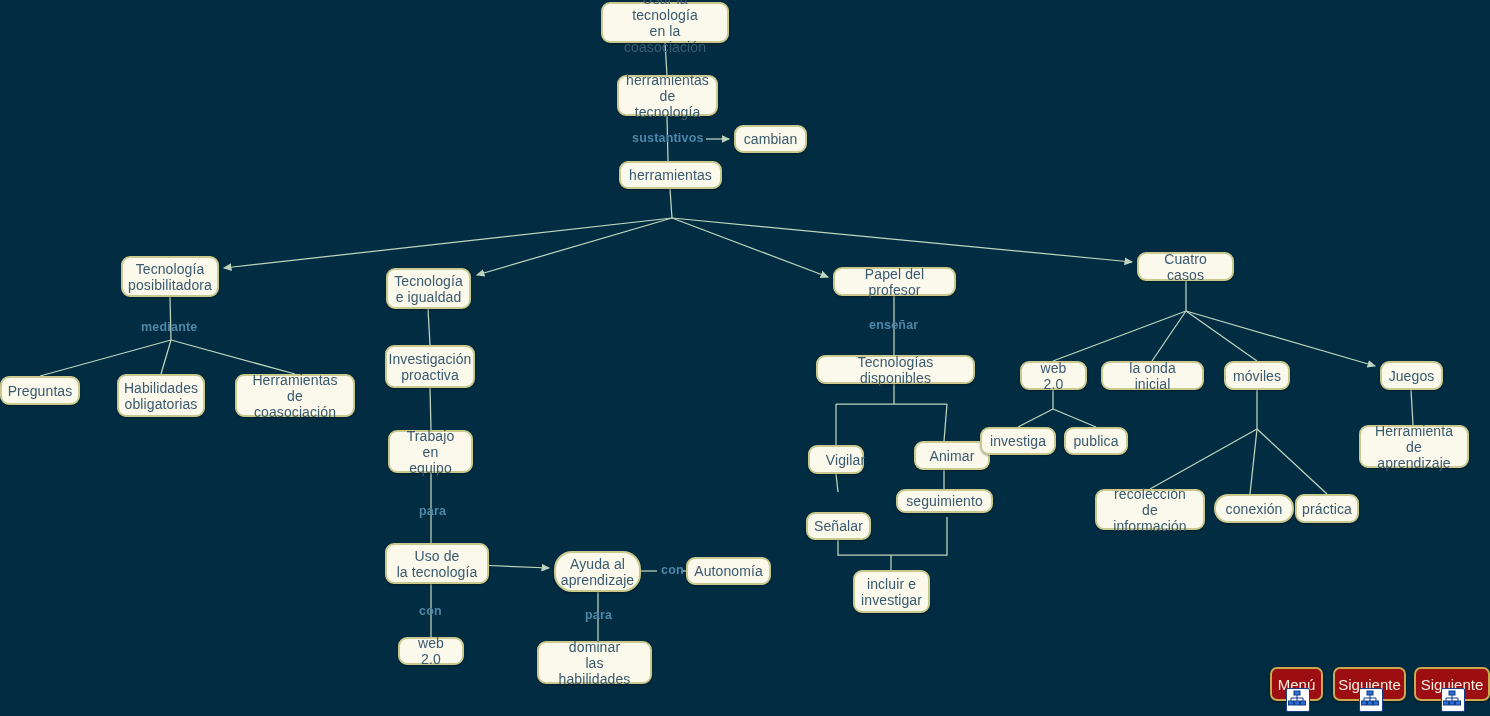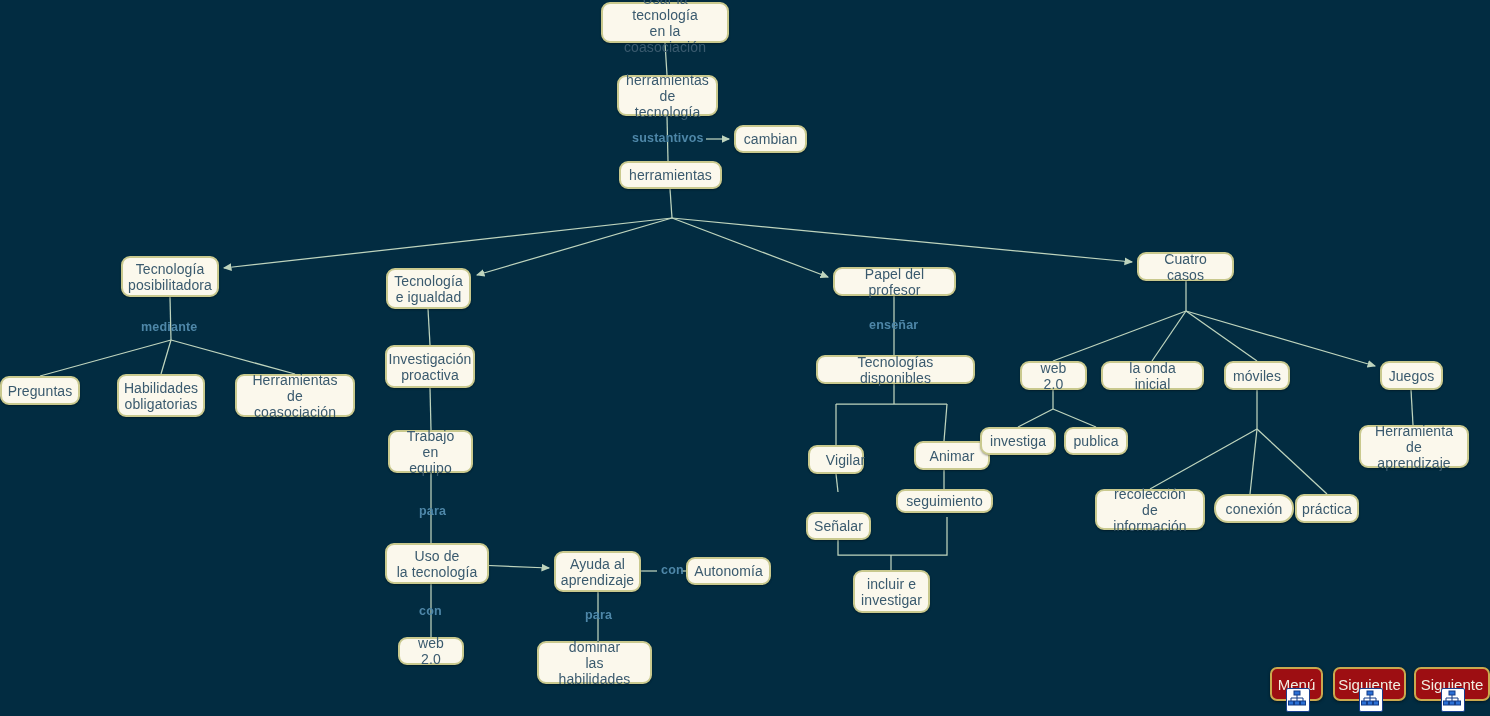--- a/index.html
+++ b/index.html
@@ -153,21 +153,21 @@
 coasociación</div>
       <div class="node" style="left: 386px; top: 268px; width: 85px; height: 41px;">Tecnología
 e igualdad</div>
       <div class="node" style="left: 385px; top: 345px; width: 90px; height: 43px;">Investigación
 proactiva</div>
       <div class="node" style="left: 388px; top: 430px; width: 85px; height: 43px;">Trabajo en
 equipo</div>
       <div class="node" style="left: 385px; top: 543px; width: 104px; height: 41px;">Uso de
 la tecnología</div>
       <div class="node" style="left: 398px; top: 637px; width: 66px; height: 28px;">web 2.0</div>
-      <div class="node" style="left: 554px; top: 551px; width: 87px; height: 41px;">Ayuda al
+      <div class="node" style="left: 554px; top: 551px; width: 87px; height: 41px; border-radius: 18px;">Ayuda al
 aprendizaje</div>
       <div class="node" style="left: 686px; top: 557px; width: 85px; height: 28px;">Autonomía</div>
       <div class="node" style="left: 537px; top: 641px; width: 115px; height: 43px;">dominar
 las habilidades</div>
       <div class="node" style="left: 833px; top: 267px; width: 123px; height: 29px;">Papel del profesor</div>
       <div class="node" style="left: 816px; top: 355px; width: 159px; height: 29px;">Tecnologías disponibles</div>
       <div class="node" style="left: 808px; top: 445px; width: 56px; height: 29px; padding-left: 28px;">Vigilar</div>
       <div class="node" style="left: 914px; top: 441px; width: 76px; height: 29px;">Animar</div>
       <div class="node" style="left: 806px; top: 512px; width: 65px; height: 28px;">Señalar</div>
       <div class="node" style="left: 896px; top: 489px; width: 97px; height: 24px;">seguimiento</div>

